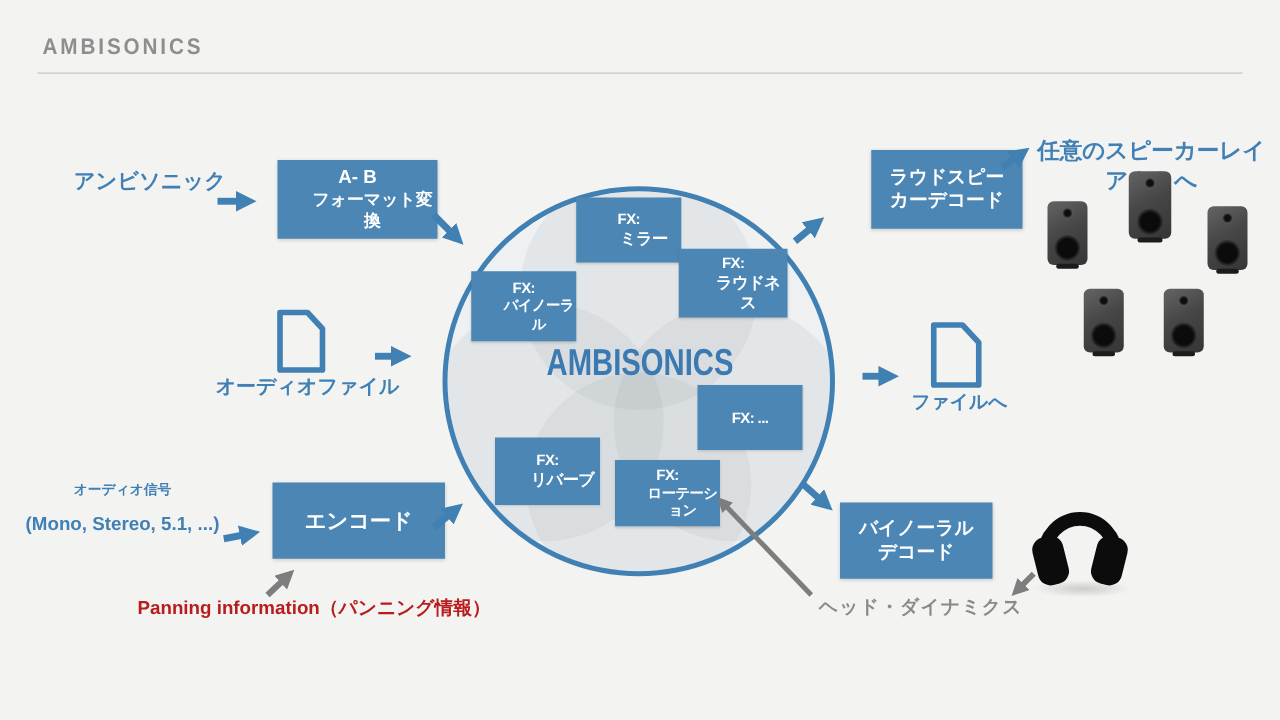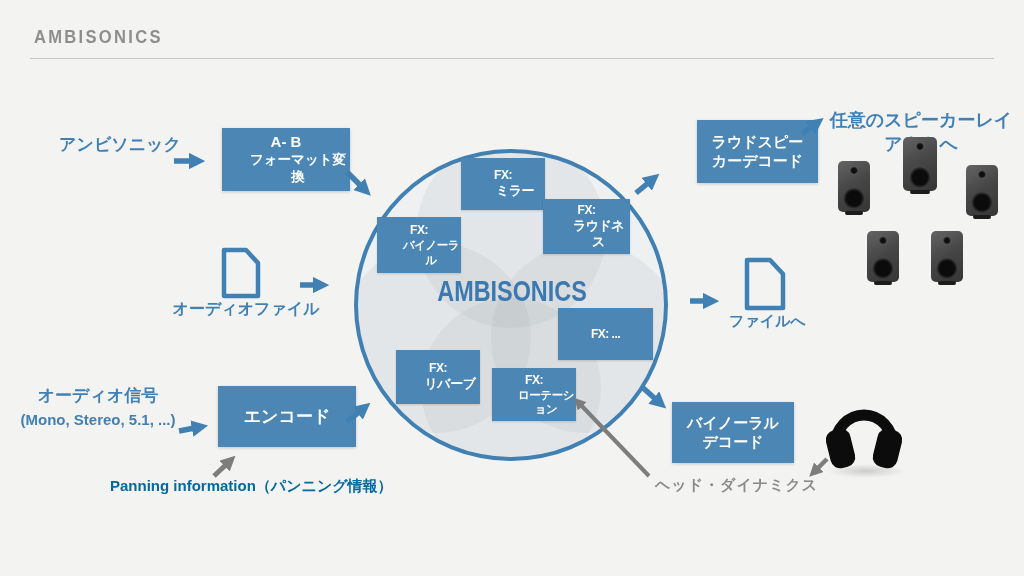--- a/index.html
+++ b/index.html
@@ -10,21 +10,21 @@
   }
   .abs{position:absolute;}
   
   .slide-title{
     left:34px;top:27px;font-size:18px;font-weight:700;color:#8e8e8e;
     letter-spacing:2.5px;transform:scaleX(.92);transform-origin:left top;
   }
   .title-rule{left:30px;top:58px;width:964px;height:1px;background:#c6c6c6;}
   
   .blab{color:#4180b5;font-weight:700;text-align:center;}
-  .gray-note{color:#0369a1;font-weight:700;}
+  .gray-note{color:#b91c1c;font-weight:700;}
   
   .box{
     position:absolute;background:#4b86b5;color:#ffffff;
     display:flex;flex-direction:column;align-items:center;justify-content:center;
     text-align:center;font-weight:700;box-shadow:0 1px 3px rgba(0,0,0,.18);
     line-height:1.25;
   }
   .box .l1{font-size:15px;}
   .box .l2{font-size:13.5px;margin-left:24px;}
   
@@ -74,21 +74,21 @@
 <div class="box" style="left:222px;top:128px;width:128px;height:63px;">
   <div class="l1">A- B</div>
   <div class="l2">フォーマット変換</div>
 </div>
 
 <svg class="abs file-icon" style="left:220px;top:246px;" width="42" height="54" viewBox="0 0 42 54">
   <polygon points="4,4 26,4 38,17 38,50 4,50" fill="none" stroke="#4080b2" stroke-width="4.5" stroke-linejoin="round"></polygon>
 </svg>
 <div class="abs blab" style="left:166px;top:299px;width:160px;font-size:16px;">オーディオファイル</div>
 
-<div class="abs blab" style="left:6px;top:384px;width:184px;font-size:17px;">オーディオ信号</div>
+<div class="abs blab" style="left:6px;top:384px;width:184px;font-size:11px;">オーディオ信号</div>
 <div class="abs blab" style="left:2px;top:411px;width:192px;font-size:15px;">(Mono, Stereo, 5.1, ...)</div>
 
 <div class="box" style="left:218px;top:386px;width:138px;height:61px;">
   <div style="font-size:17px;">エンコード</div>
 </div>
 
 <div class="abs gray-note" style="left:110px;top:477px;font-size:15px;">Panning information（パンニング情報）</div>
 
 <div class="abs core-circle">
   <div class="abs core-watermark">
@@ -109,21 +109,21 @@
   <div class="l2">ミラー</div>
 </div>
 <div class="box fx" style="left:543px;top:199px;width:87px;height:55px;">
   <div class="l1">FX:</div>
   <div class="l2">ラウドネス</div>
 </div>
 <div class="box fx" style="left:377px;top:217px;width:84px;height:56px;">
   <div class="l1">FX:</div>
   <div class="l2 small">バイノーラル</div>
 </div>
-<div class="box fx" style="left:558px;top:308px;width:95px;height:52px;">
+<div class="box fx" style="left:558px;top:308px;width:84px;height:52px;">
   <div class="l1">FX: ...</div>
 </div>
 <div class="box fx" style="left:396px;top:350px;width:84px;height:54px;">
   <div class="l1">FX:</div>
   <div class="l2">リバーブ</div>
 </div>
 <div class="box fx" style="left:492px;top:368px;width:84px;height:53px;">
   <div class="l1">FX:</div>
   <div class="l2 small">ローテーション</div>
 </div>

